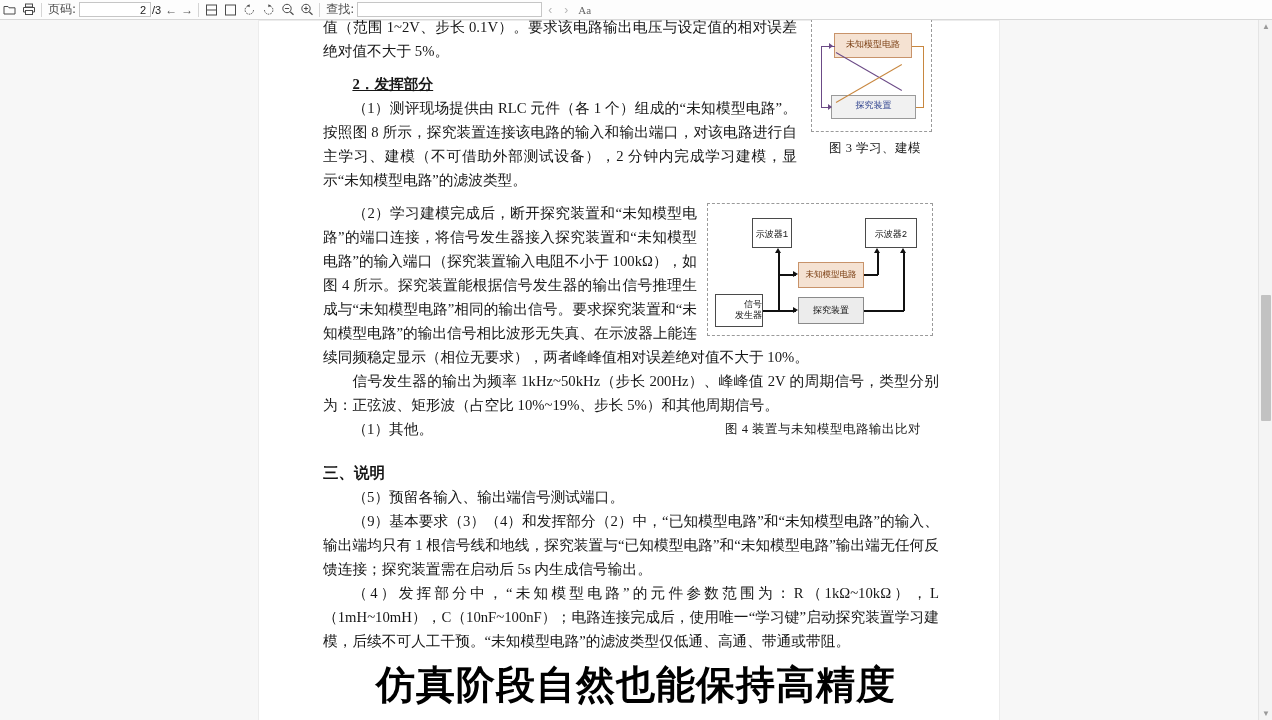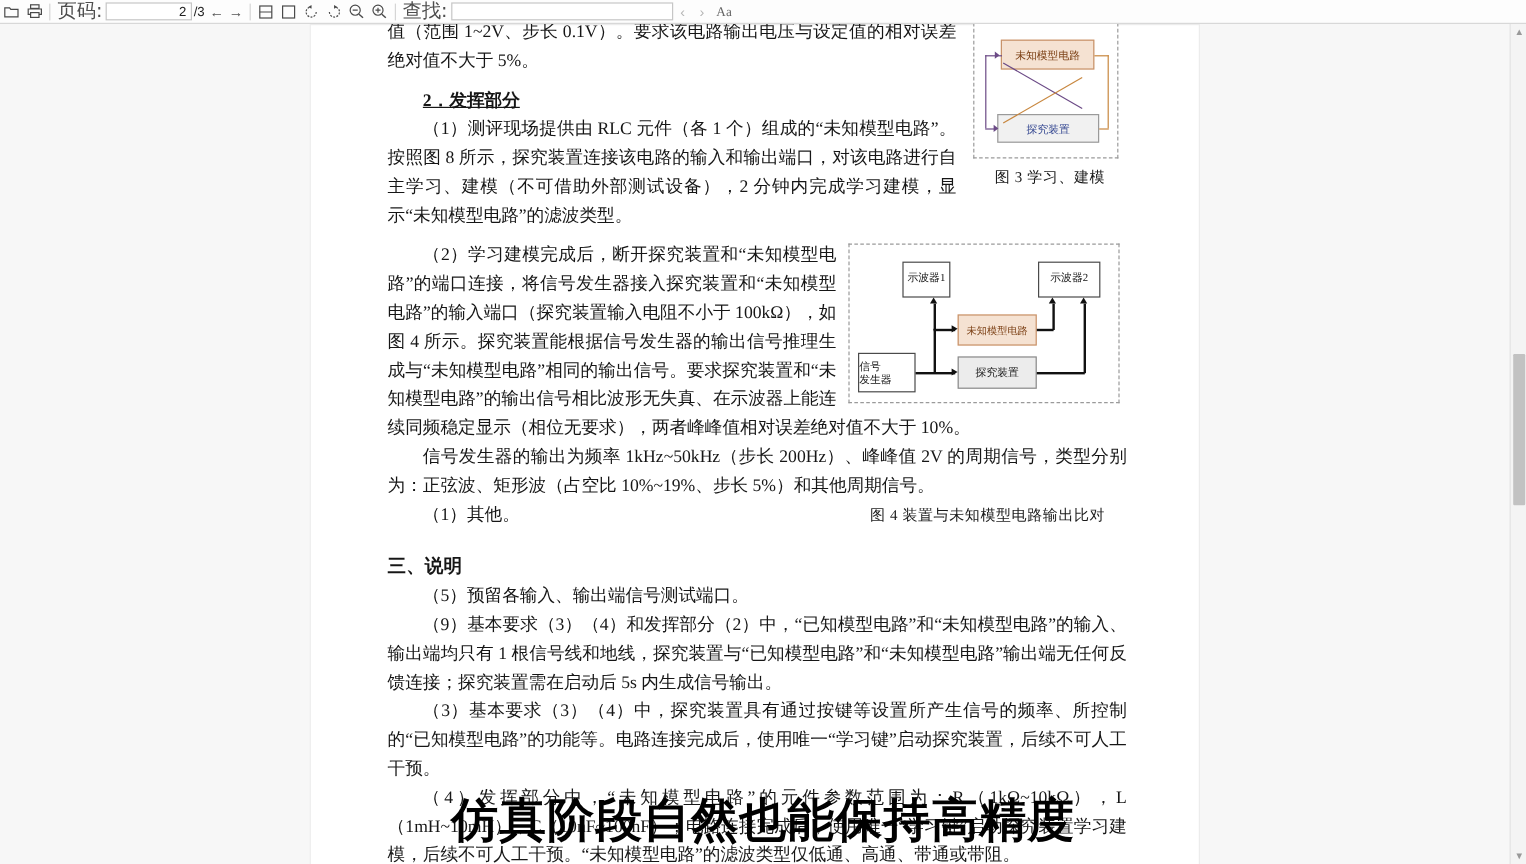--- a/index.html
+++ b/index.html
@@ -23,21 +23,21 @@
   .tb-group { display: flex; align-items: center; height: 20px; }
   .tb-btn {
     width: 19px; height: 18px;
     display: flex; align-items: center; justify-content: center;
     color: #4a4a4a;
   }
   .tb-sep {
     width: 1px; height: 14px; background: #d5d5d5; margin: 0 3px;
   }
   .tb-label {
-    font-size: 16px; color: #4d4d4d; padding: 0 3px;
+    font-size: 12px; color: #4d4d4d; padding: 0 3px;
     font-family: "DejaVu Sans", sans-serif;
     white-space: nowrap;
   }
   .tb-input {
     height: 15px; border: 1px solid #c6c6c6; background: #fff;
     font-size: 11px; color: #222; text-align: right;
     padding: 0 4px; line-height: 13px;
     font-family: "Liberation Sans", sans-serif;
   }
   #page-input { width: 72px; }
@@ -92,22 +92,22 @@
     position: relative;
     background: #fff;
   }
   .fig-cap {
     text-align: center; font-size: 12.5px; color: #1a1a1a;
     font-family: "Liberation Serif", serif;
     margin-top: 4px; letter-spacing: .5px;
   }
   .node {
     position: absolute;
-    display: flex; align-items: flex-start; justify-content: center;
-    font-family: Liberation Serif, serif;
+    display: flex; align-items: flex-end; justify-content: center;
+    font-family: Liberation Mono, monospace;
     white-space: nowrap;
   }
   .n-unknown {
     background: #f5e2d2; border: 1px solid #c8936a; color: #7a3e12;
   }
   .n-probe {
     background: #f1f1f1; border: 1px solid #9a9a9a; color: #2b3f8c;
   }
   .n-plain {
     background: #ffffff; border: 1px solid #4a4a4a; color: #111;
@@ -346,21 +346,20 @@
       <p class="p">（2）学习建模完成后，断开探究装置和“未知模型电路”的端口连接，将信号发生器接入探究装置和“未知模型电路”的输入端口（探究装置输入电阻不小于 100kΩ），如图 4 所示。探究装置能根据信号发生器的输出信号推理生成与“未知模型电路”相同的输出信号。要求探究装置和“未知模型电路”的输出信号相比波形无失真、在示波器上能连续同频稳定显示（相位无要求），两者峰峰值相对误差绝对值不大于 10%。</p>
       <p class="p">信号发生器的输出为频率 1kHz~50kHz（步长 200Hz）、峰峰值 2V 的周期信号，类型分别为：正弦波、矩形波（占空比 10%~19%、步长 5%）和其他周期信号。</p>
       <div class="fig-cap" style="float:right; width:232px; clear:right; margin:0 0 0 10px; font-size:12.5px;">图 4 装置与未知模型电路输出比对</div>
       <p class="p">（1）其他。</p>
       <div class="clr"></div>
 
       <div class="gap"></div>
       <p class="p h3">三、说明</p>
       <p class="p">（5）预留各输入、输出端信号测试端口。</p>
       <p class="p">（9）基本要求（3）（4）和发挥部分（2）中，“已知模型电路”和“未知模型电路”的输入、输出端均只有 1 根信号线和地线，探究装置与“已知模型电路”和“未知模型电路”输出端无任何反馈连接；探究装置需在启动后 5s 内生成信号输出。</p>
-      <p class="p">（3）基本要求（3）（4）中，探究装置具有通过按键等设置所产生信号的频率、所控制的“已知模型电路”的功能等。电路连接完成后，使用唯一“学习键”启动探究装置，后续不可人工干预。</p>
       <p class="p">（4）发挥部分中，“未知模型电路”的元件参数范围为：R（1kΩ~10kΩ），L（1mH~10mH），C（10nF~100nF）；电路连接完成后，使用唯一“学习键”启动探究装置学习建模，后续不可人工干预。“未知模型电路”的滤波类型仅低通、高通、带通或带阻。</p>
     </div>
   </div>
 
   <div id="overlay-caption">仿真阶段自然也能保持高精度</div>
 </div>
 
 <div id="scrollbar">
   <div id="scroll-up">▲</div>
   <div id="scroll-thumb"></div>

